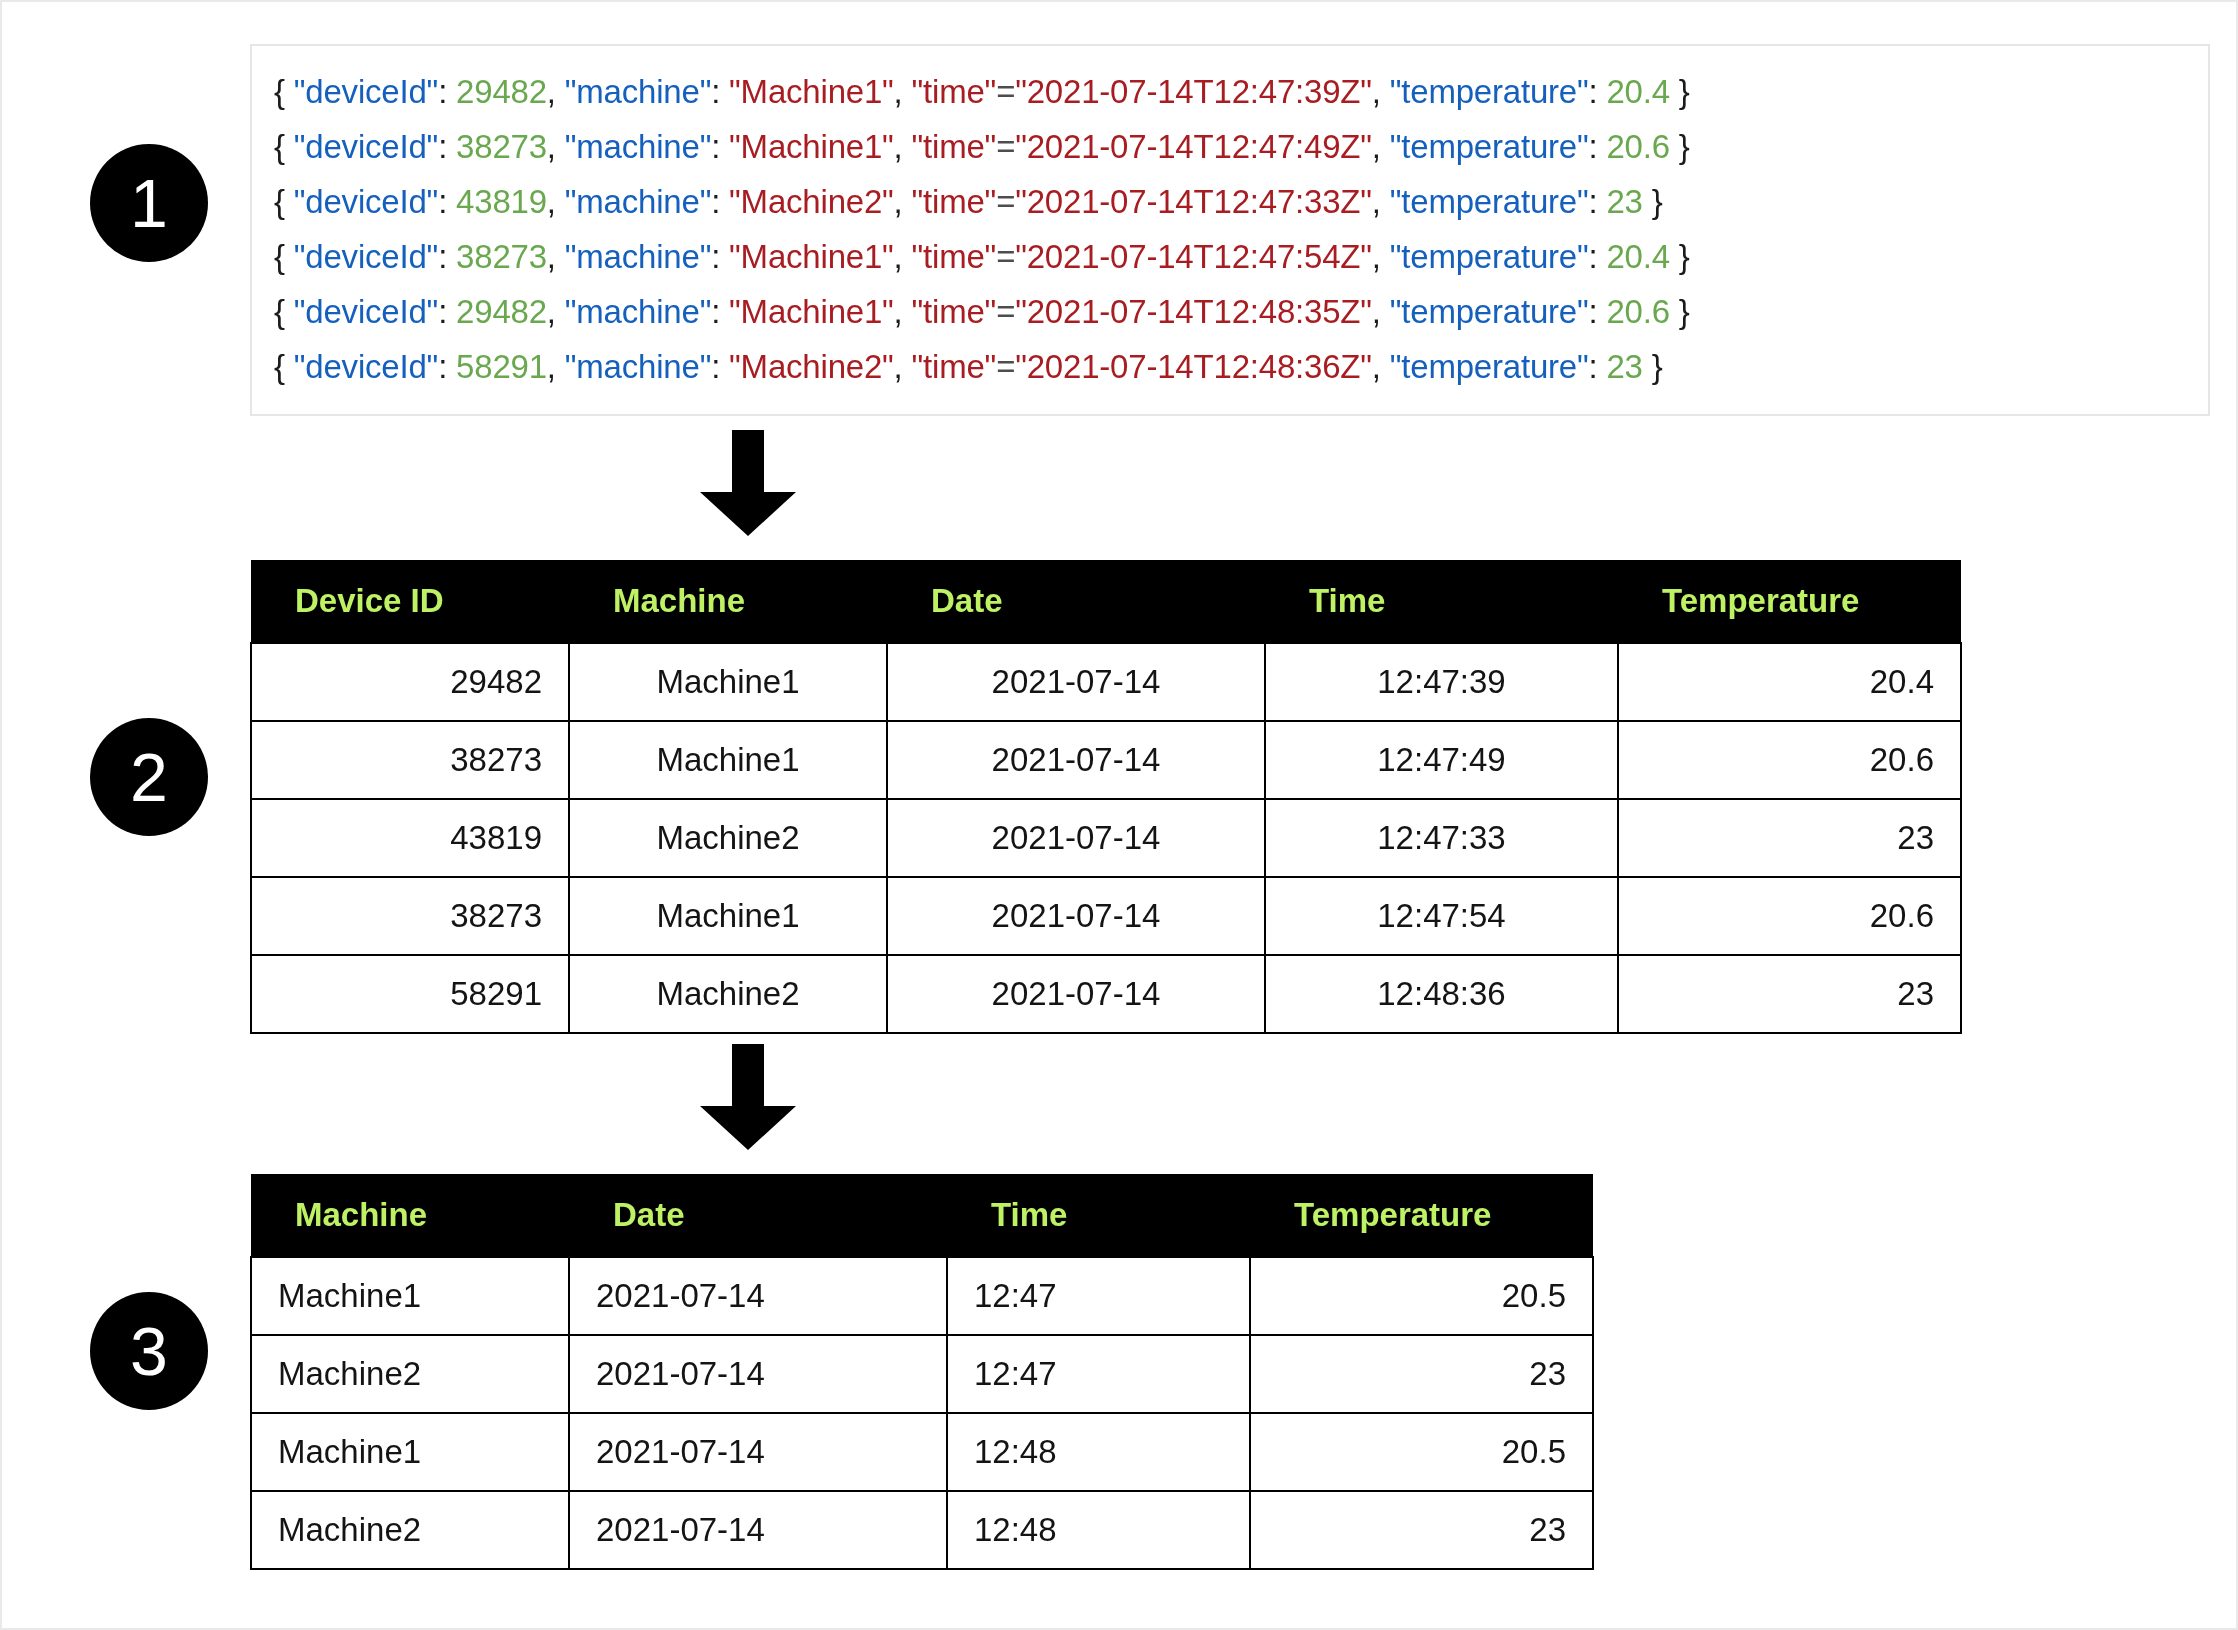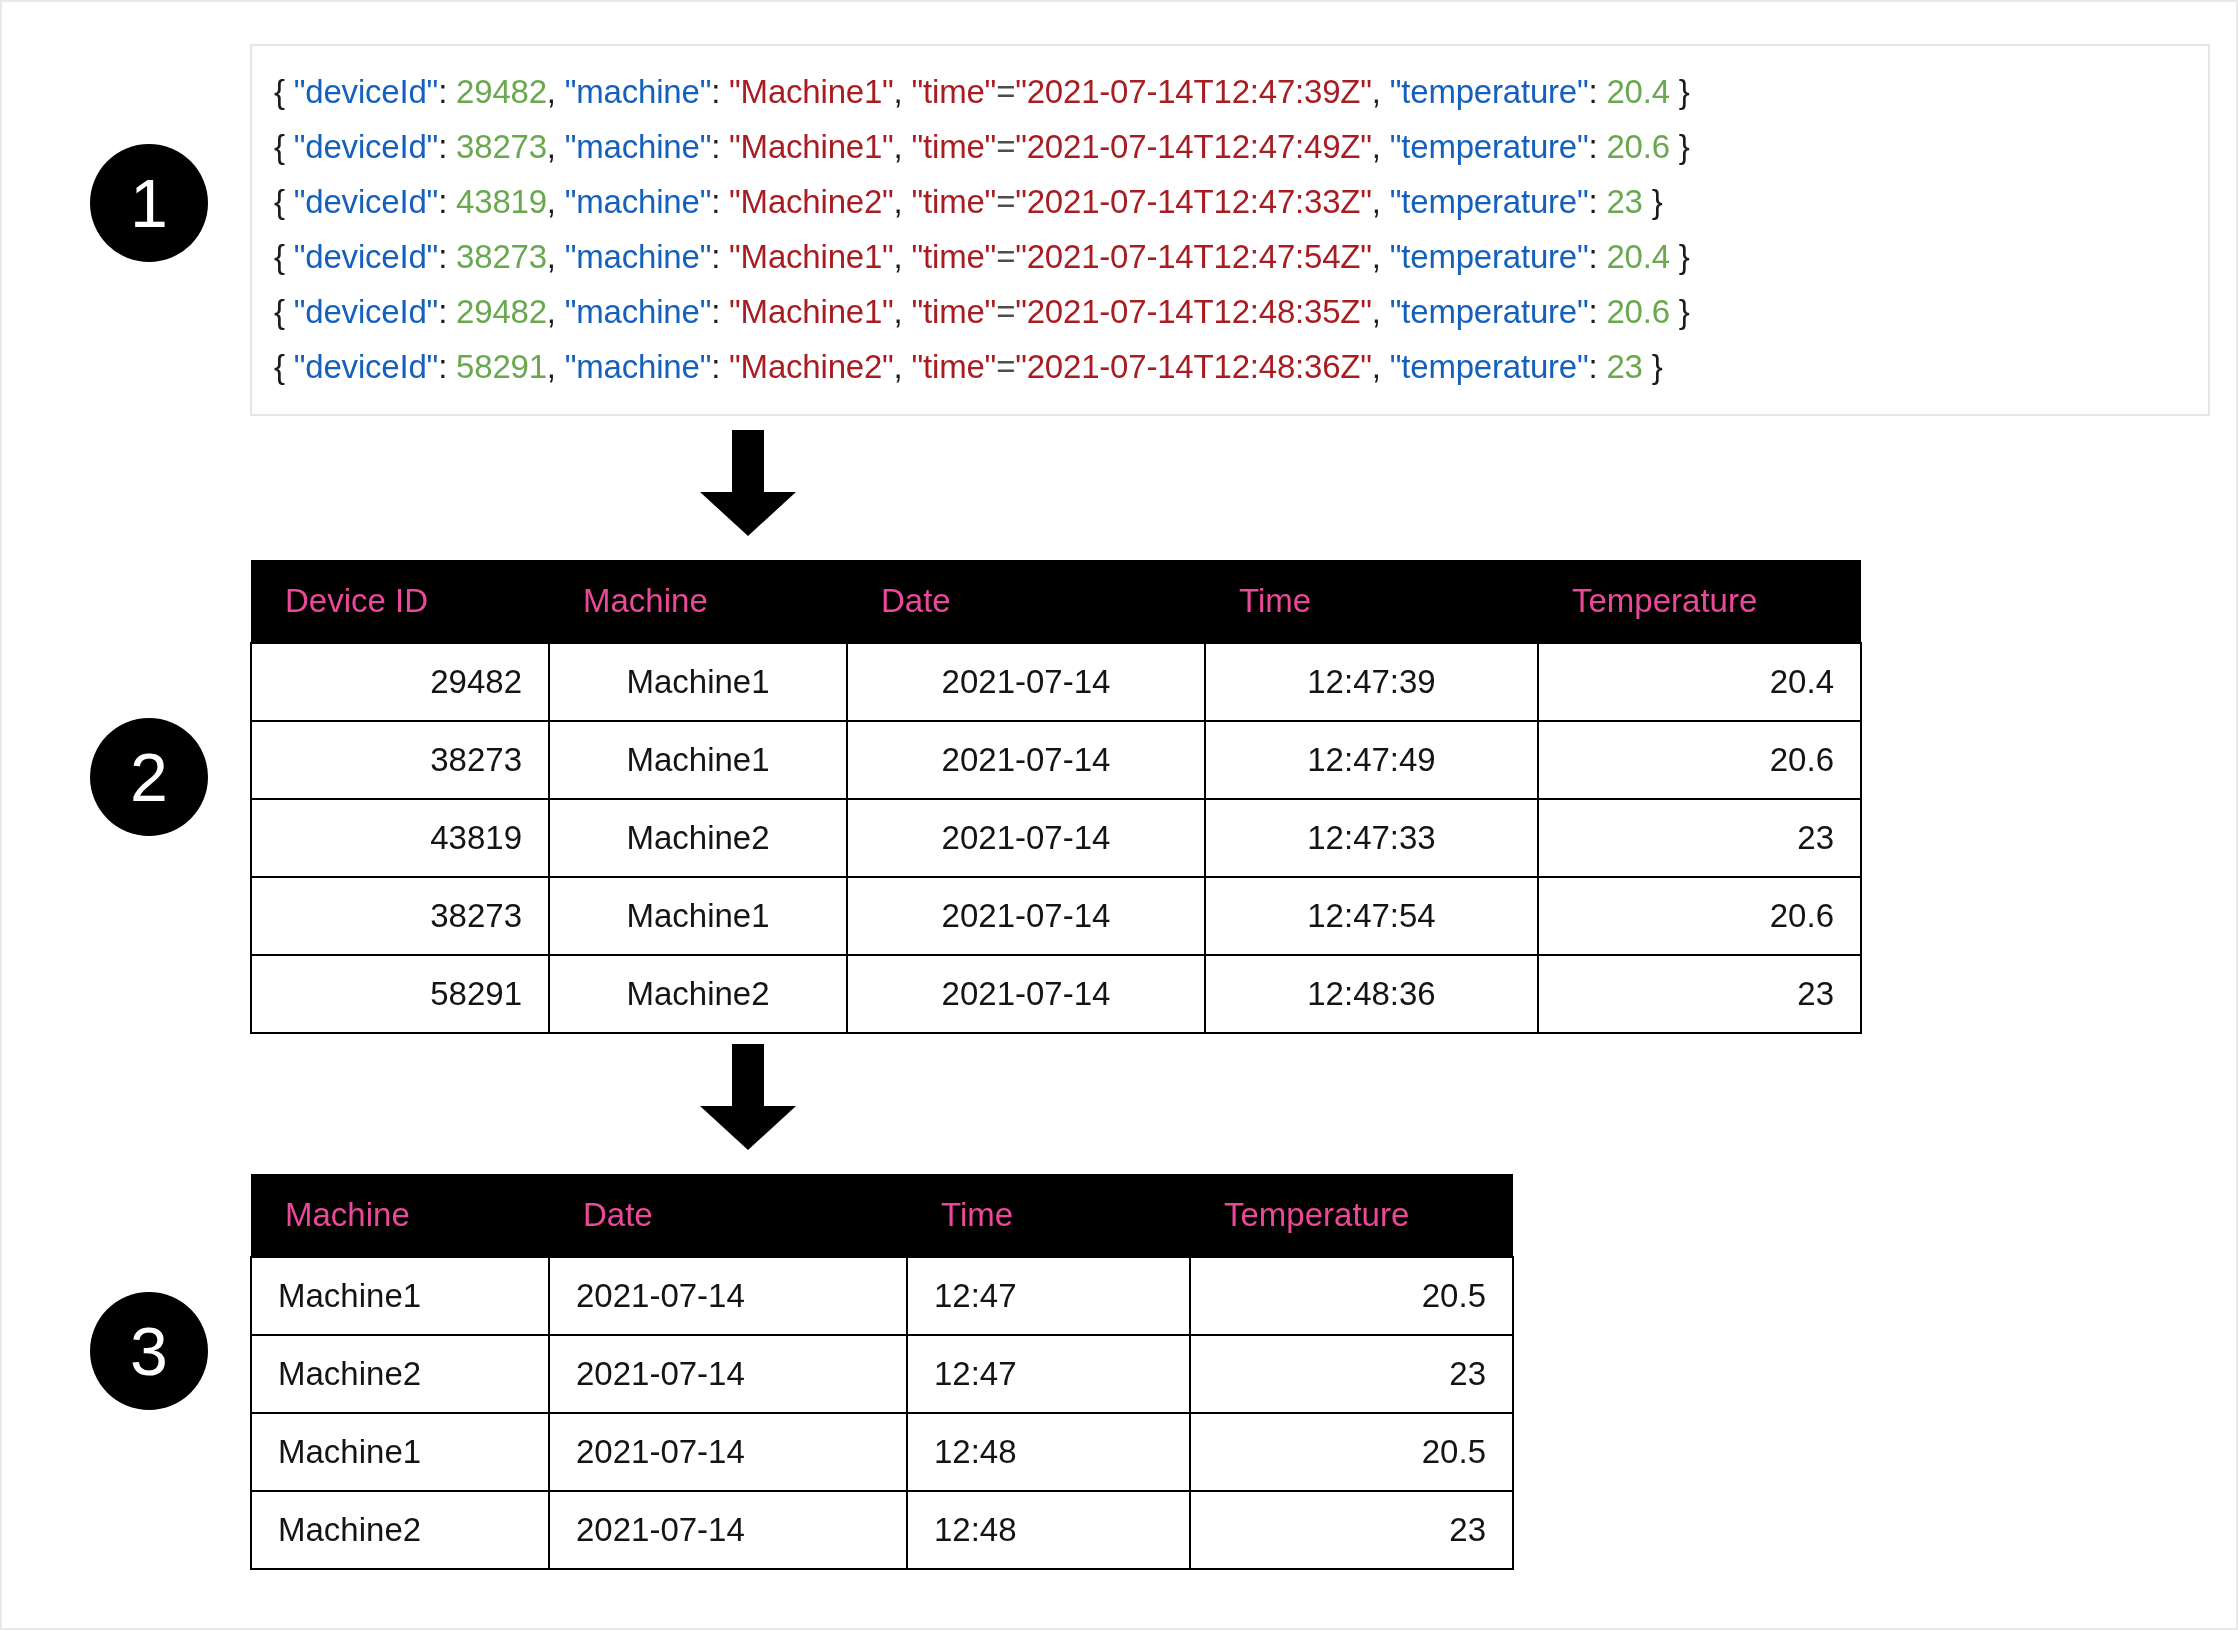--- a/index.html
+++ b/index.html
@@ -76,24 +76,24 @@
 
   
   .data-table {
     position: absolute;
     border-collapse: collapse;
     background: #ffffff;
     font-family: "Liberation Sans", sans-serif;
   }
   .data-table th {
     background: #000000;
-    color: #ec4899;
+    color: #bef264;
     font-size: 33px;
-    font-weight: normal;
-    padding: 22px 34px;
+    font-weight: bold;
+    padding: 22px 44px;
     border: none;
     white-space: nowrap;
   }
   .data-table td {
     font-size: 33px;
     color: #141414;
     padding: 19px 26px;
     border: 2px solid #000000;
     background: #ffffff;
     white-space: nowrap;

